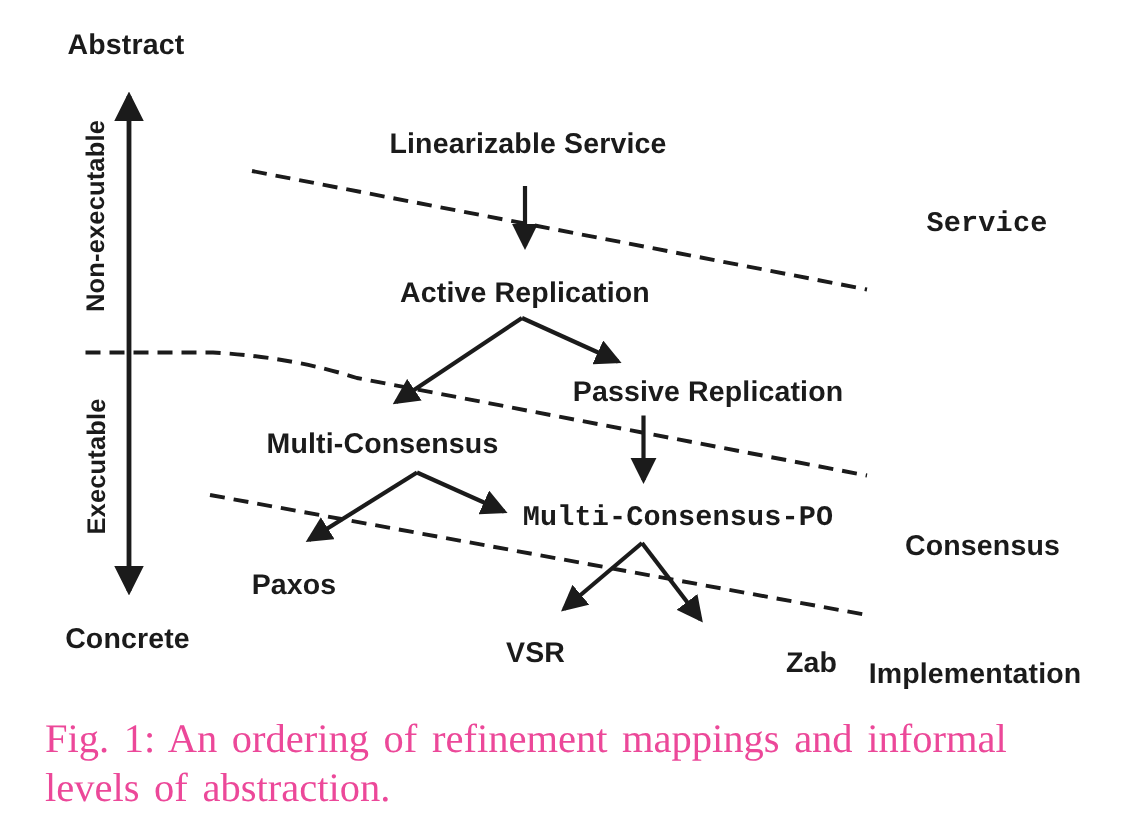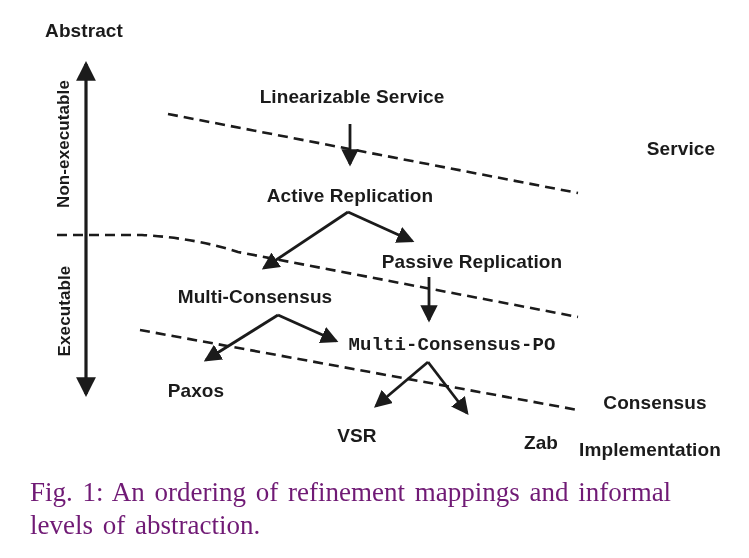--- a/index.html
+++ b/index.html
@@ -33,21 +33,21 @@
   }
   .lbl.level { font-weight: 600; }
   #caption {
     position: absolute;
     left: 30px;
     top: 476px;
     width: 712px;
     font-family: "Liberation Serif", "DejaVu Serif", serif;
     font-size: 27px;
     line-height: 33px;
-    color: #701a75;
+    color: #ec4899;
     word-spacing: 3px;
   }
   .stroke { stroke: #1b1b1b; fill: none; }
 </style>
 </head>
 <body>
 
 <div id="figure">
 
   <svg id="diagram-svg" viewBox="0 0 749 558">
@@ -67,34 +67,35 @@
     <line class="stroke" x1="348" y1="212" x2="264" y2="268" stroke-width="2.8" marker-end="url(#arr)"></line>
     <line class="stroke" x1="348" y1="212" x2="412" y2="241" stroke-width="2.8" marker-end="url(#arr)"></line>
     <line class="stroke" x1="429" y1="277" x2="429" y2="320" stroke-width="2.8" marker-end="url(#arr)"></line>
     <line class="stroke" x1="278" y1="315" x2="206" y2="360" stroke-width="2.8" marker-end="url(#arr)"></line>
     <line class="stroke" x1="278" y1="315" x2="336" y2="341" stroke-width="2.8" marker-end="url(#arr)"></line>
     <line class="stroke" x1="428" y1="362" x2="376" y2="406" stroke-width="2.8" marker-end="url(#arr)"></line>
     <line class="stroke" x1="428" y1="362" x2="467" y2="413" stroke-width="2.8" marker-end="url(#arr)"></line>
   </svg>
 
   <div class="lbl" style="left:84px; top:31px;">Abstract</div>
+  <div class="lbl" style="left:85px; top:427px;">Concrete</div>
   <div class="lbl rot" style="left:64px; top:144px;">Non-executable</div>
   <div class="lbl rot" style="left:65px; top:311px;">Executable</div>
 
   <div class="lbl" style="left:350px; top:196px;">Active Replication</div>
   <div class="lbl" style="left:352px; top:97px;">Linearizable Service</div>
   <div class="lbl" style="left:472px; top:262px;">Passive Replication</div>
   <div class="lbl" style="left:255px; top:297px;">Multi-Consensus</div>
   <div class="lbl" style="left:452px; top:345px;font-family:Liberation Mono, monospace;">Multi-Consensus-PO</div>
   <div class="lbl" style="left:196px; top:391px;">Paxos</div>
   <div class="lbl" style="left:357px; top:436px;">VSR</div>
   <div class="lbl" style="left:497px; top:443px;margin-left:44px;">Zab</div>
 
-  <div class="lbl level" style="left:681px; top:149px;">Service</div>
-  <div class="lbl level" style="left:655px; top:365px;margin-top:38px;">Consensus</div>
+  <div class="lbl level" style="left:658px; top:149px;font-family:Liberation Mono, monospace;">Service</div>
+  <div class="lbl level" style="left:655px; top:365px;">Consensus</div>
   <div class="lbl level" style="left:650px; top:450px;">Implementation</div>
 
   <div id="caption">
     <div>Fig. 1: An ordering of refinement mappings and informal</div>
     <div>levels of abstraction.</div>
   </div>
 
 </div>
 
 </body></html>

